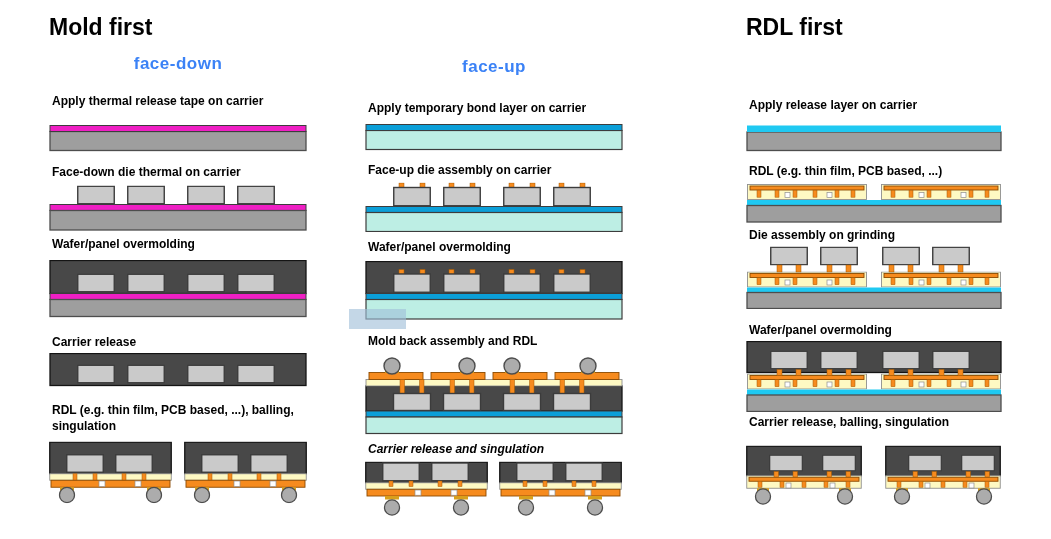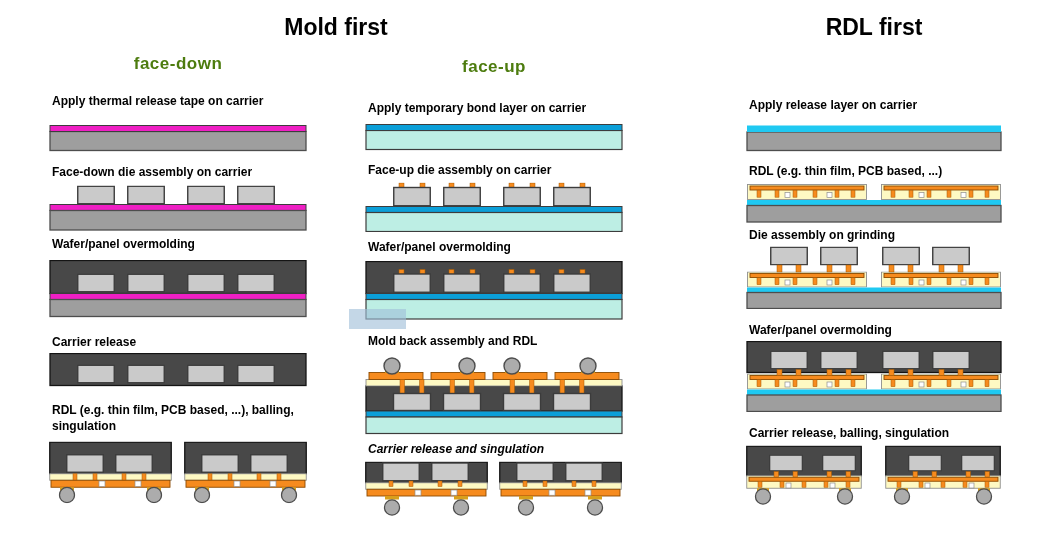--- a/index.html
+++ b/index.html
@@ -4,22 +4,22 @@
 <style>
   :root{
     --carrier-gray:#9E9E9E; --mold-dark:#484848; --die-gray:#CACACA;
     --tape-magenta:#EF1FC4; --bond-blue:#0B9FD8; --carrier-cyan:#BDEEE4;
     --release-cyan:#1FC9F2; --rdl-yellow:#FEF9C3; --trace-orange:#F68B1E;
     --ball-gray:#ACACAC; --pad-mustard:#D8A01D; --highlight-blue:#9FBFD8;
   }
   html,body{margin:0;padding:0;background:#fff;}
   .canvas{position:relative;width:1051px;height:539px;background:#fff;overflow:hidden;
           font-family:"Liberation Sans",sans-serif;}
-  .hdr{position:absolute;font-weight:bold;font-size:23px;color:#000;text-align:center;}
-  .subhdr{position:absolute;font-weight:bold;font-size:17px;color:#4d7c0f;text-align:center;letter-spacing:0.5px;}
+  .hdr{position:absolute;font-weight:bold;font-size:23px;color:#000;text-align:left;}
+  .subhdr{position:absolute;font-weight:bold;font-size:17px;color:#3b82f6;text-align:center;letter-spacing:0.5px;}
   .col{position:absolute;top:0;height:539px;}
   .lbl{position:absolute;left:3px;right:0;font-weight:bold;font-size:12px;line-height:1.32;color:#000;}
   .diag{position:absolute;left:0;}
   
   .carrier{fill:var(--carrier-gray);stroke:#4D4D4D;stroke-width:1.3;}
   .mold{fill:var(--mold-dark);stroke:#141414;stroke-width:1.3;}
   .die{fill:var(--die-gray);stroke:#3C3C3C;stroke-width:1.4;}
   .magenta{fill:var(--tape-magenta);stroke:#3C3C3C;stroke-width:1;}
   .blue{fill:var(--bond-blue);stroke:#3C3C3C;stroke-width:1;}
   .cyan{fill:var(--carrier-cyan);stroke:#3C3C3C;stroke-width:1.2;}
@@ -130,21 +130,21 @@
   <div class="col" style="left:49px;width:258px;">
 
     <div class="lbl" style="top:94px;">Apply thermal release tape on carrier</div>
     <svg class="diag" style="top:124px;" width="258" height="28" viewBox="0 0 258 28">
       <g>
         <rect class="carrier" x="1" y="7.5" width="256" height="19"></rect>
         <rect class="magenta" x="1" y="1.5" width="256" height="6"></rect>
       </g>
     </svg>
 
-    <div class="lbl" style="top:165px;">Face-down die assembly on carrier</div>
+    <div class="lbl" style="top:165px;">Face-down die thermal on carrier</div>
     <svg class="diag" style="top:185px;" width="258" height="46" viewBox="0 0 258 46">
       <g>
         <use href="#die" x="28" y="0.5" width="38" height="19"></use>
         <use href="#die" x="78" y="0.5" width="38" height="19"></use>
         <use href="#die" x="138" y="0.5" width="38" height="19"></use>
         <use href="#die" x="188" y="0.5" width="38" height="19"></use>
       </g>
       <g>
         <rect class="magenta" x="1" y="19.5" width="256" height="6"></rect>
         <rect class="carrier" x="1" y="25.5" width="256" height="19.5"></rect>
@@ -342,21 +342,21 @@
         <rect class="orange-nb" x="162" y="28.5" width="5" height="6"></rect>
         <rect class="orange-nb" x="193" y="28.5" width="5" height="6"></rect>
         <rect class="orange-nb" x="212" y="28.5" width="5" height="6"></rect>
       </g>
       <g>
         <rect class="cyan2" x="1" y="48.5" width="254" height="5.5"></rect>
         <rect class="carrier" x="1" y="54" width="254" height="16.5"></rect>
       </g>
     </svg>
 
-    <div class="lbl" style="top:426px;">Carrier release, balling, singulation</div>
+    <div class="lbl" style="top:415px;">Carrier release, balling, singulation</div>
     <svg class="diag" style="top:445px;" width="256" height="61" viewBox="0 0 256 61">
       <use href="#pkg-rf" x="0" y="0.5" width="116" height="60"></use>
       <use href="#pkg-rf" x="139" y="0.5" width="116" height="60"></use>
     </svg>
   </div>
 
   <div class="hl-rect"></div>
 
 </div>
 

